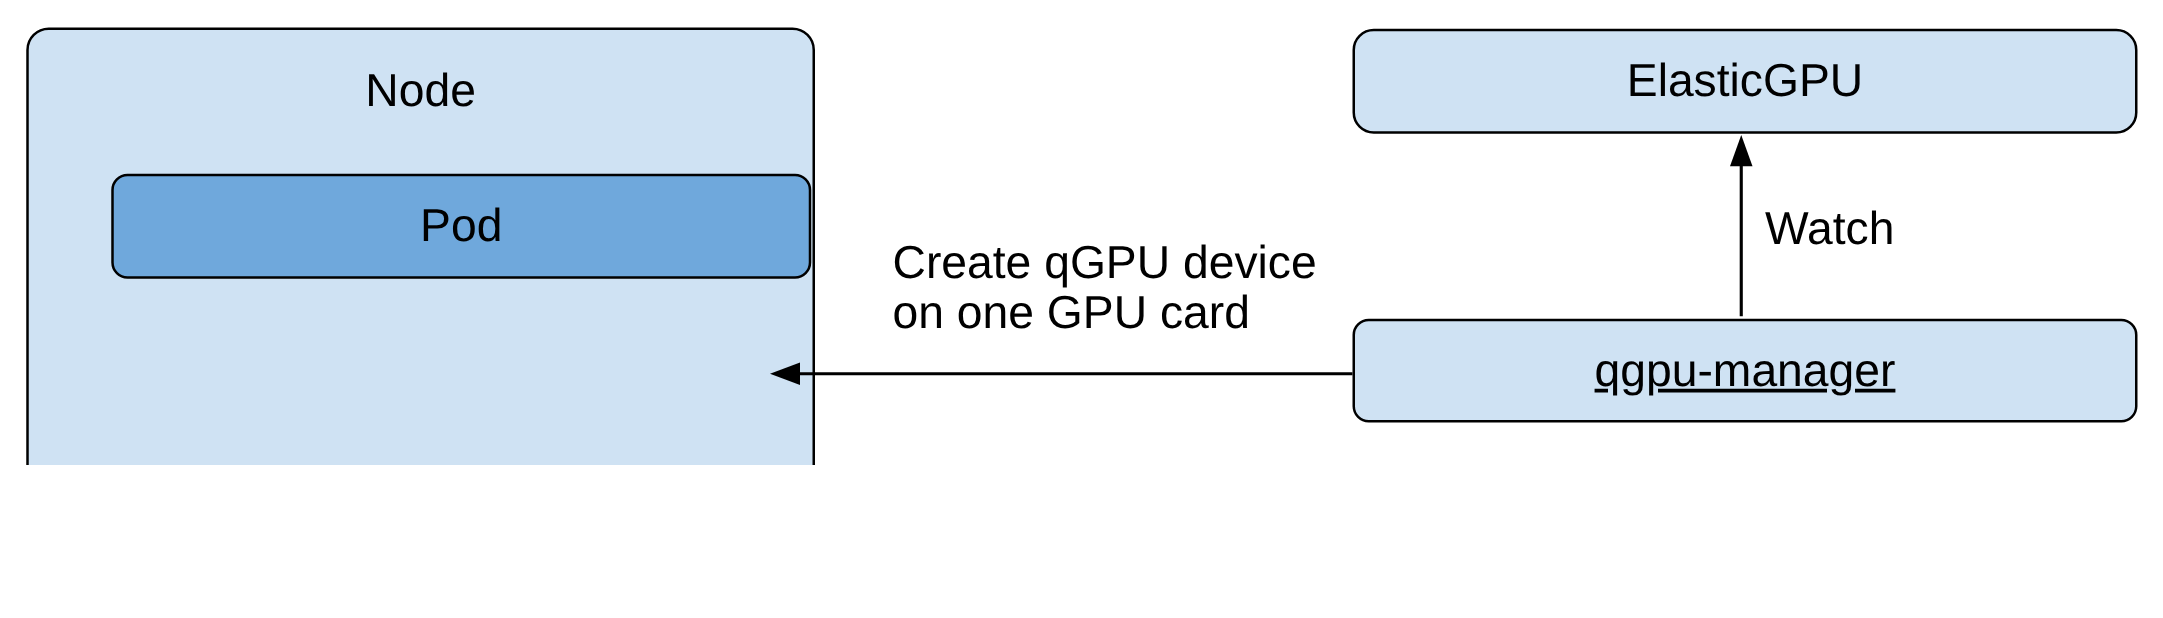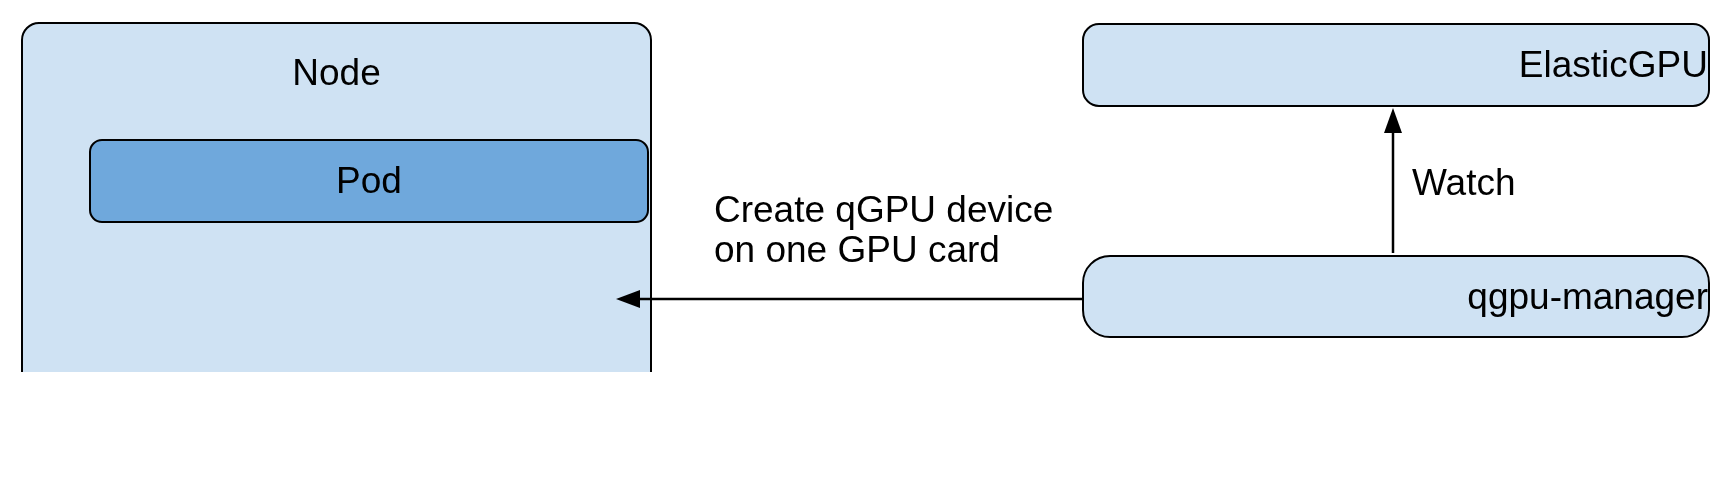--- a/index.html
+++ b/index.html
@@ -19,21 +19,21 @@
     overflow:hidden;
     padding-left:40px;
   }
   .box{
     position:absolute;
     border:2.5px solid var(--border);
     display:flex;align-items:center;justify-content:center;
     font-size:37px;
     color:var(--text);
   }
-  .light{background:var(--light-box-fill);justify-content:flex-end;}
+  .light{background:var(--light-box-fill);}
   .dark{background:var(--dark-box-fill);margin-left:32px;}
 
   .node-container{
     position:absolute;
     left:21px;top:22px;width:631px;height:448px;
     background:var(--light-box-fill);
     border:2.5px solid var(--border);
     border-radius:18px;
   }
   .node-title{
@@ -51,21 +51,22 @@
   .inner-pod{top:115px;}
   .inner-qgpu{top:234px;height:82px;}
   .inner-gpu{top:353px;font-style:italic;}
 
   .elastic-box{
     left:1082px;top:23px;width:628px;height:84px;
     border-radius:17px;
   }
   .manager-box{
     left:1082px;top:255px;width:628px;height:83px;
-    border-radius:28px;
+    border-radius:13px;
+    text-decoration:underline;
   }
 
   .arrows-layer{
     position:absolute;left:0;top:0;width:1730px;height:494px;
     pointer-events:none;
   }
   .arrow-line{stroke:var(--border);stroke-width:2.5;}
   .arrow-head{fill:var(--border);stroke:none;}
 
   .edge-label{

